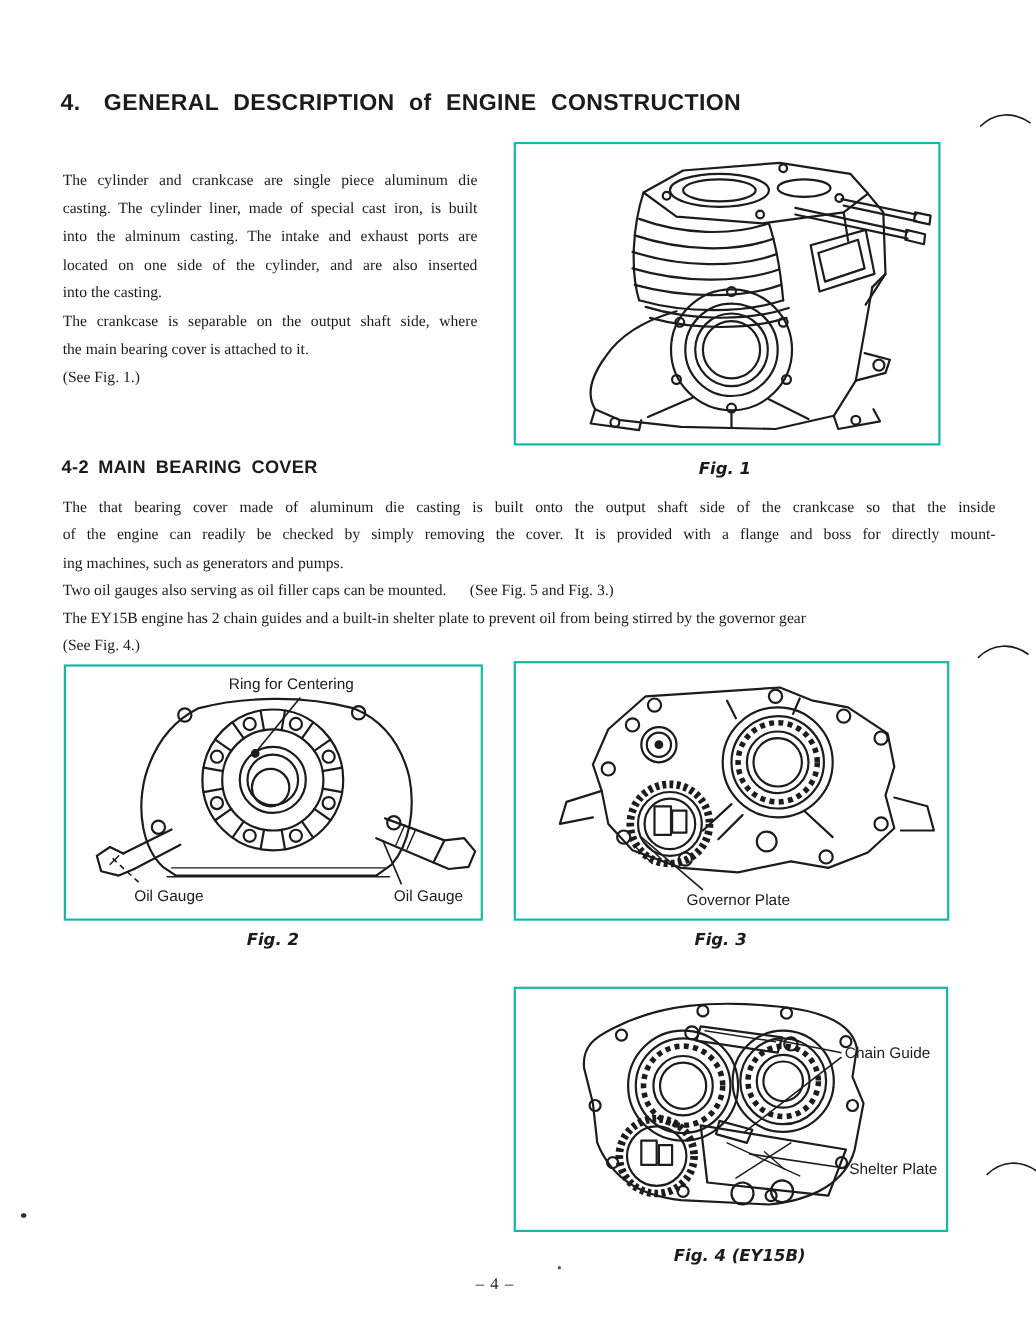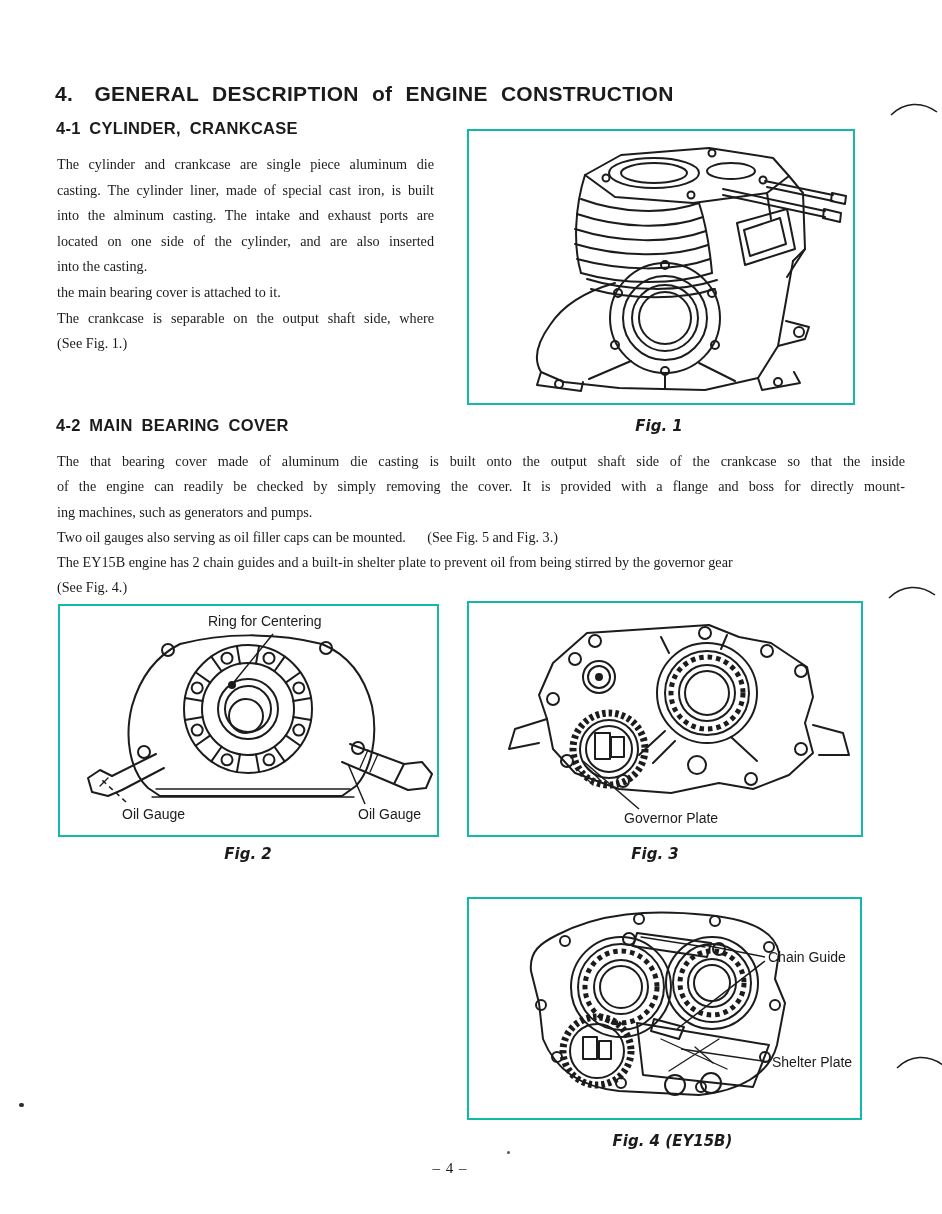--- a/index.html
+++ b/index.html
@@ -57,30 +57,29 @@
   .ld{fill:none;stroke:#1c1c1c;stroke-width:1.5;}
   .ldd{stroke-dasharray:5 4;}
 </style>
 </head>
 <body>
 
 <div class="page">
 
   <h1 class="title">4. GENERAL DESCRIPTION of ENGINE CONSTRUCTION</h1>
 
-  <h2 class="subhead h41">4-1 CYLINDER, CRANKCASE</h2>
 
   <div class="para col41">
     <div class="line just">The cylinder and crankcase are single piece aluminum die</div>
     <div class="line just">casting. The cylinder liner, made of special cast iron, is built</div>
     <div class="line just">into the alminum casting. The intake and exhaust ports are</div>
     <div class="line just">located on one side of the cylinder, and are also inserted</div>
     <div class="line">into the casting.</div>
+    <div class="line just">The crankcase is separable on the output shaft side, where</div>
     <div class="line">the main bearing cover is attached to it.</div>
-    <div class="line just">The crankcase is separable on the output shaft side, where</div>
     <div class="line">(See Fig. 1.)</div>
   </div>
 
   <div class="figbox fig1">
     <svg viewBox="0 0 384 272">
       <g class="ln">
         <path d="M116,44 L152,24 L240,17 L304,27 L320,45 L298,62 L224,72 L146,66 Z"></path>
         <ellipse cx="185" cy="42" rx="45" ry="15"></ellipse>
         <ellipse cx="185" cy="42" rx="33" ry="10"></ellipse>
         <ellipse cx="262" cy="40" rx="24" ry="8"></ellipse>

